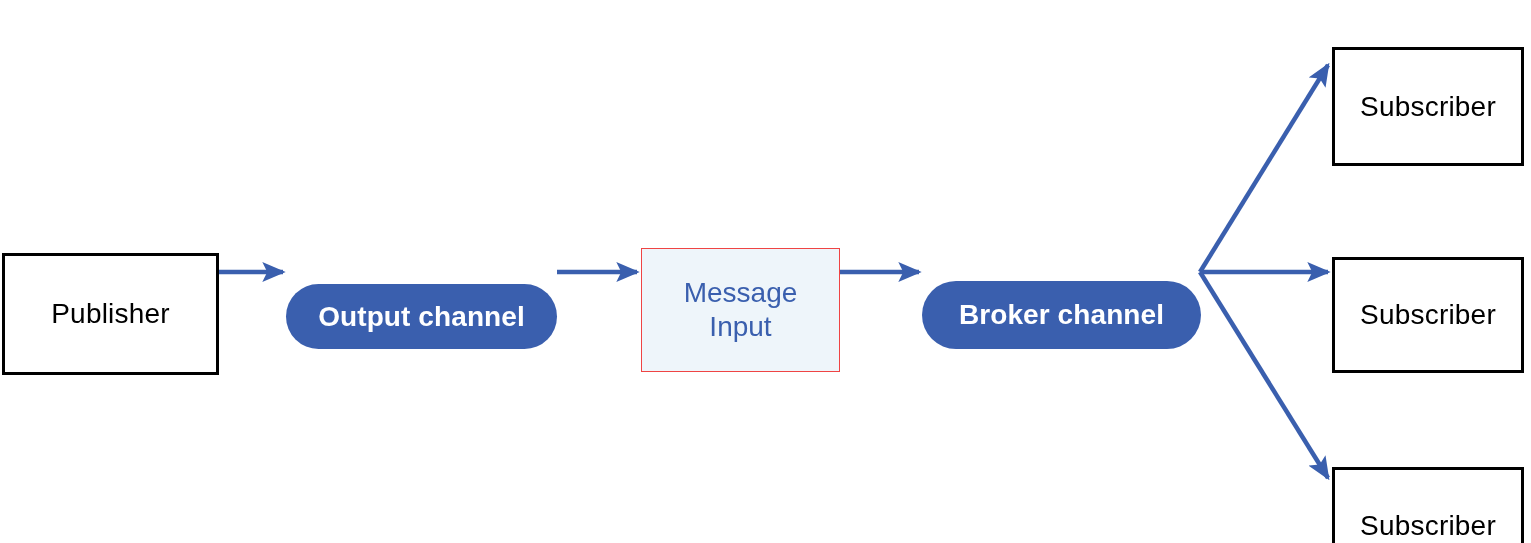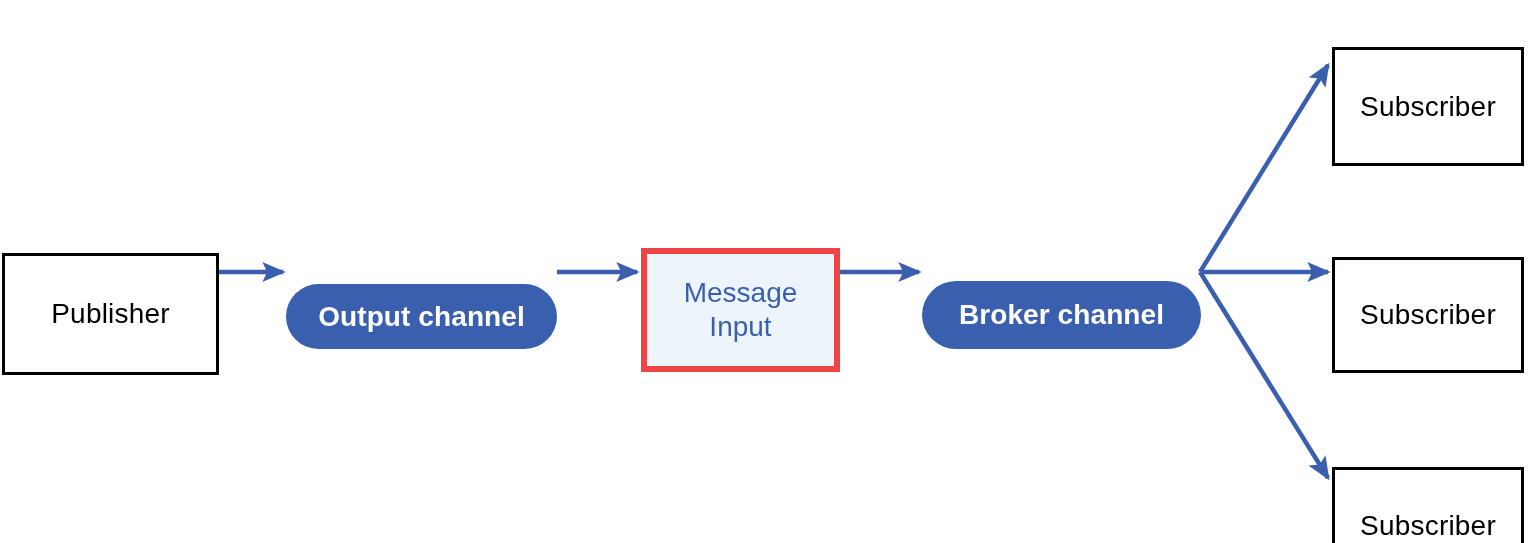--- a/index.html
+++ b/index.html
@@ -42,21 +42,21 @@
   .pill {
     background: #3a5fae;
     border-radius: 999px;
     color: #ffffff;
     font-size: 28px;
     font-weight: 700;
     letter-spacing: 0.1px;
   }
   .broker-box {
     background: #eef5fa;
-    border: 6px solid #ef4444;
+    border: 1px solid #ef4444;
     color: #3a5fae;
     font-size: 28px;
     font-weight: 400;
     line-height: 1.22;
     flex-direction: column;
   }
   #publisher { left: 2px;    top: 209px; width: 217px; height: 122px; }
   #input-channel  { left: 286px;  top: 240px; width: 271px; height: 65px; }
   #message-broker { left: 641px;  top: 204px; width: 199px; height: 124px; }
   #output-channel { left: 922px;  top: 237px; width: 279px; height: 68px; }

